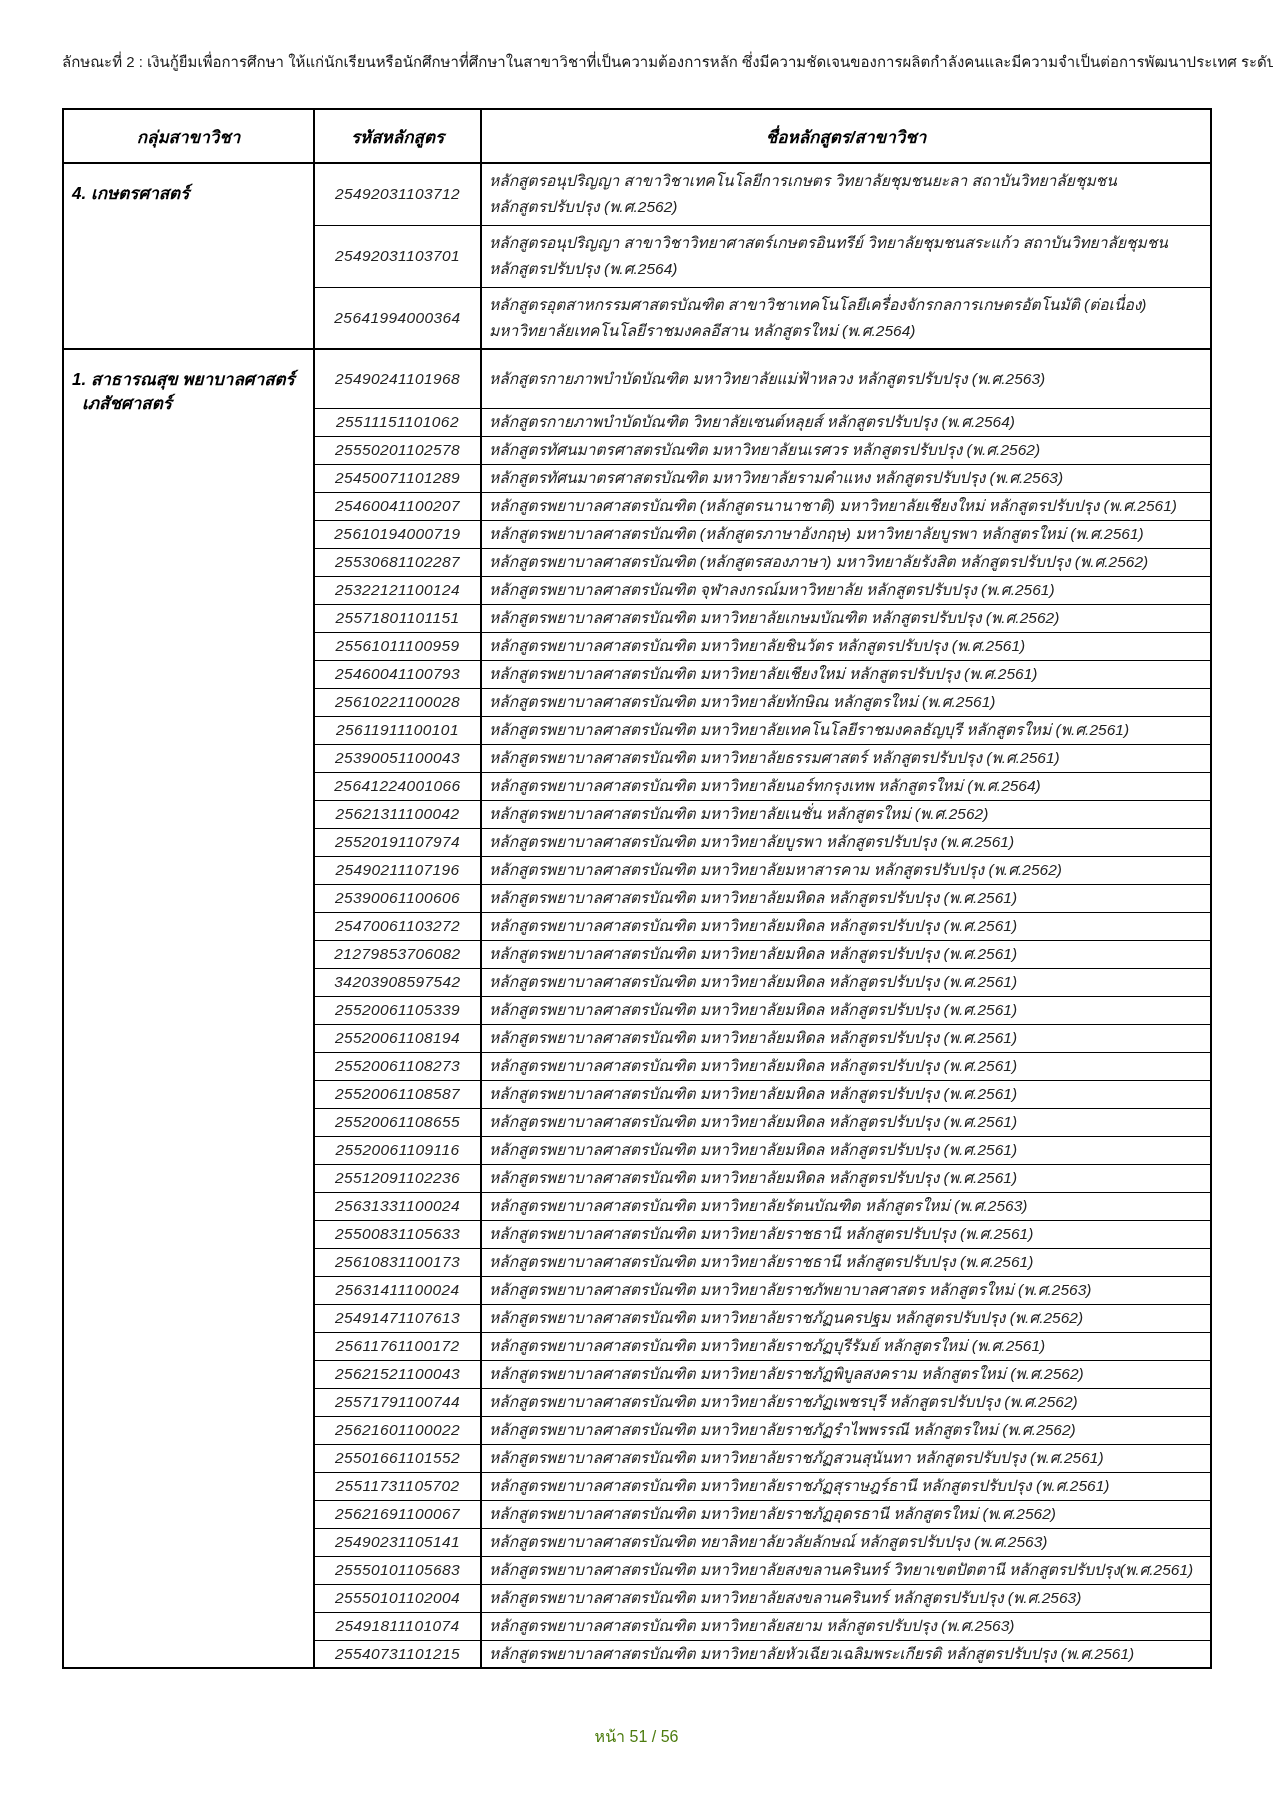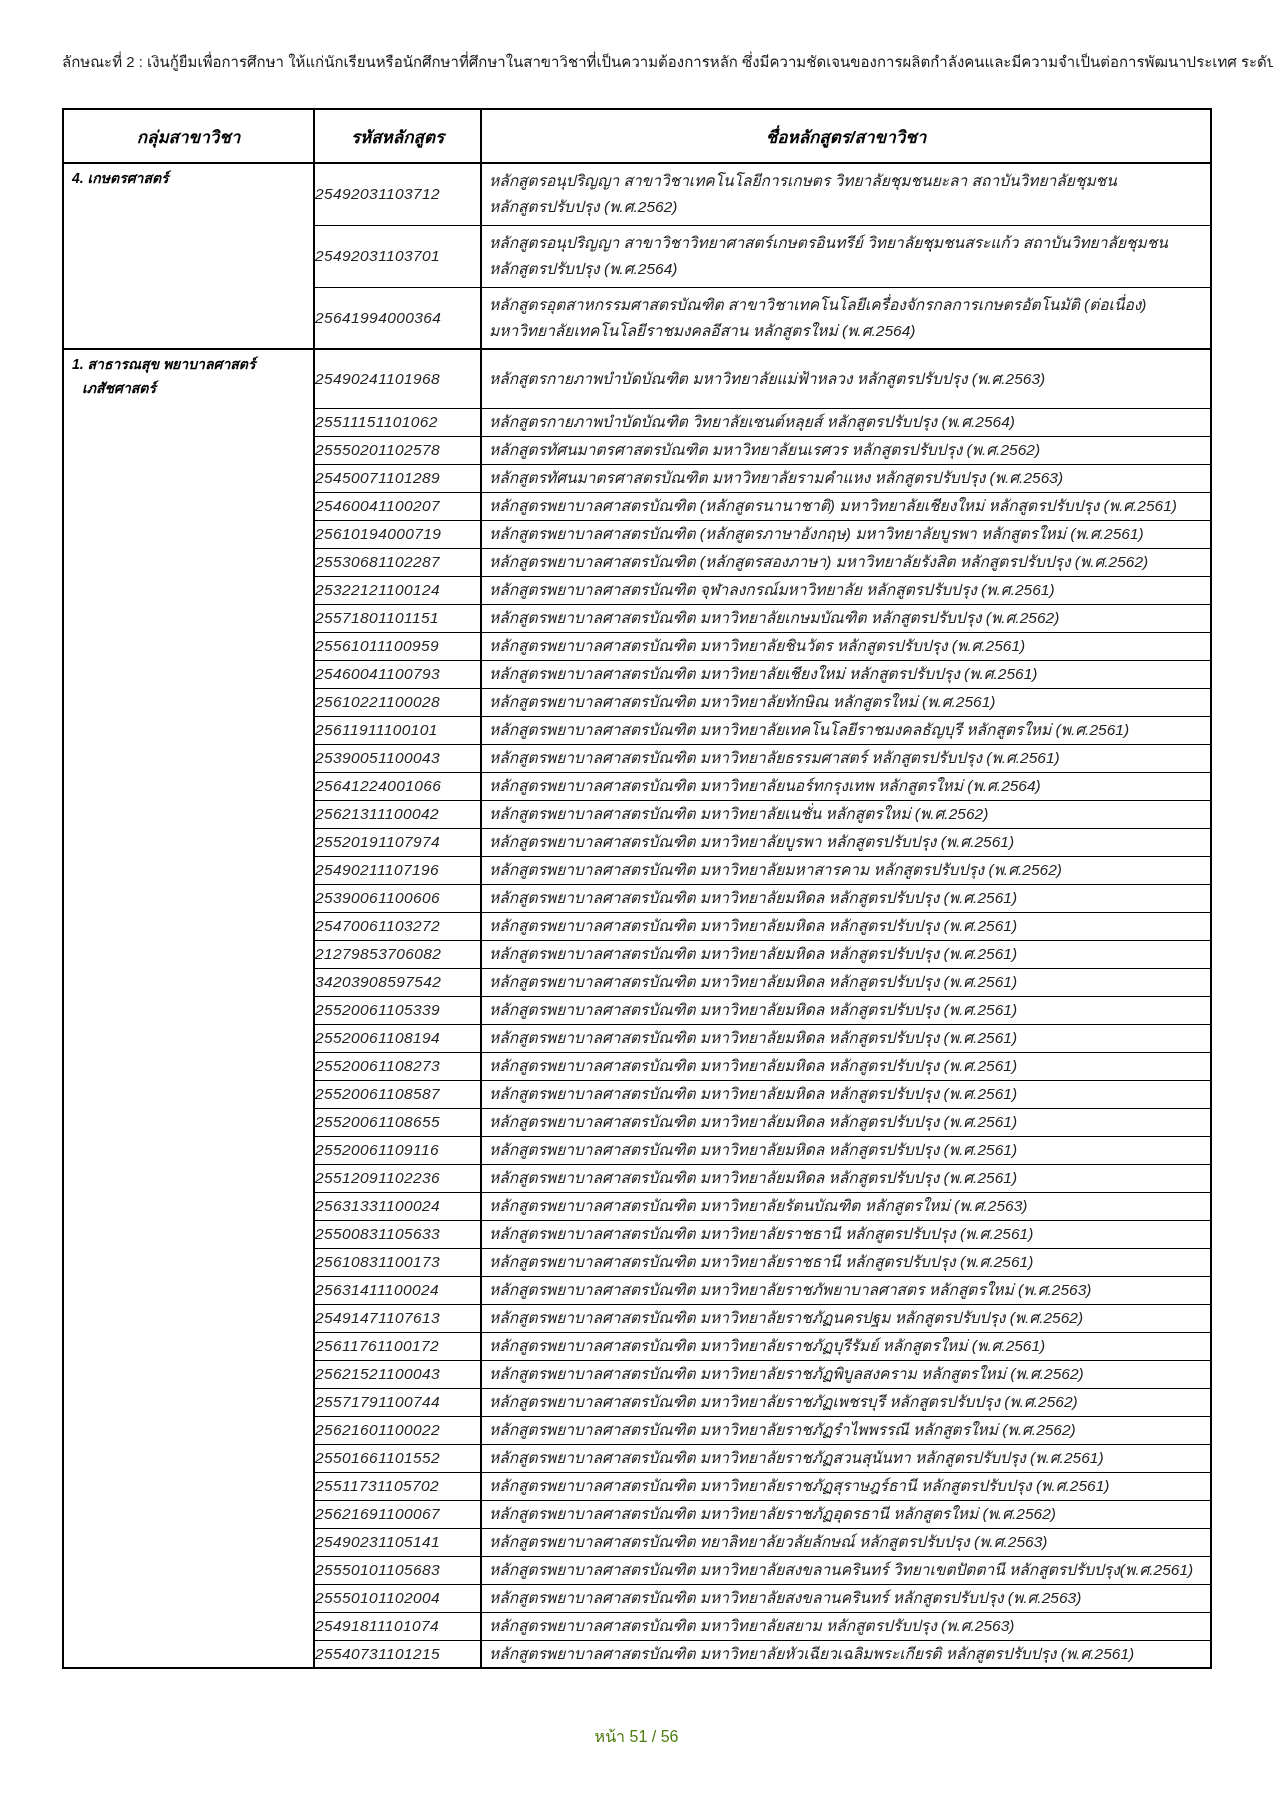--- a/index.html
+++ b/index.html
@@ -48,43 +48,44 @@
   }
   thead th {
     height: 52px;
     border-bottom: 2px solid #000;
     font-size: 17px;
     font-weight: bold;
     text-align: center;
     color: #000;
   }
   td.code-cell {
+    text-align: center;
     font-size: 15.5px;
     letter-spacing: 0.4px;
     border-top: 1px solid #000;
     white-space: nowrap;
     color: #222;
   }
   td.name-cell {
     font-size: 15.5px;
     padding-left: 7px;
     padding-right: 17px;
     border-top: 1px solid #000;
     overflow: hidden;
     color: #222;
   }
   td.name-cell .nline {
     white-space: nowrap;
     line-height: 26px;
   }
   td.group-cell {
     vertical-align: top;
-    font-size: 14px;
+    font-size: 17px;
     font-weight: bold;
-    padding: 2px 6px 0 8px;
+    padding: 18px 6px 0 8px;
     color: #000;
   }
   td.group-cell .gline { line-height: 24px; white-space: nowrap; }
   td.group-cell .gline + .gline { padding-left: 10px; }
 
   tr.row-normal { height: 28px; }
   tr.row-tall   { height: 62px; }
   tr.row-lead   { height: 59px; }
   tr.group-start td { border-top: 2px solid #000; }
 

